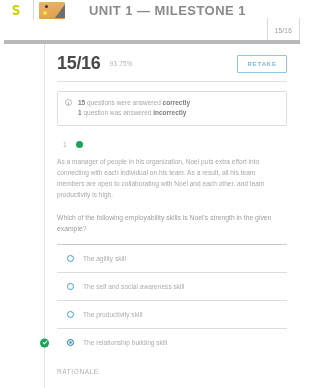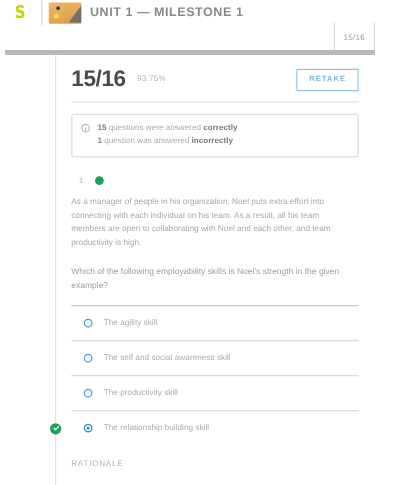--- a/index.html
+++ b/index.html
@@ -81,22 +81,22 @@
   }
   .thumb .dot2 {
     position: absolute;
     left: 4px; top: 9px;
     width: 4px; height: 4px;
     background: #f2e34a;
     border-radius: 50%;
   }
 
   .unit-title {
-    margin-left: 7px;
-    font-size: 10px;
+    margin-left: 24px;
+    font-size: 13px;
     font-weight: 700;
     letter-spacing: 0.45px;
     color: #8a8a8a;
     white-space: nowrap;
   }
 
   
   .topbar-right {
     position: absolute;
     top: 0;

